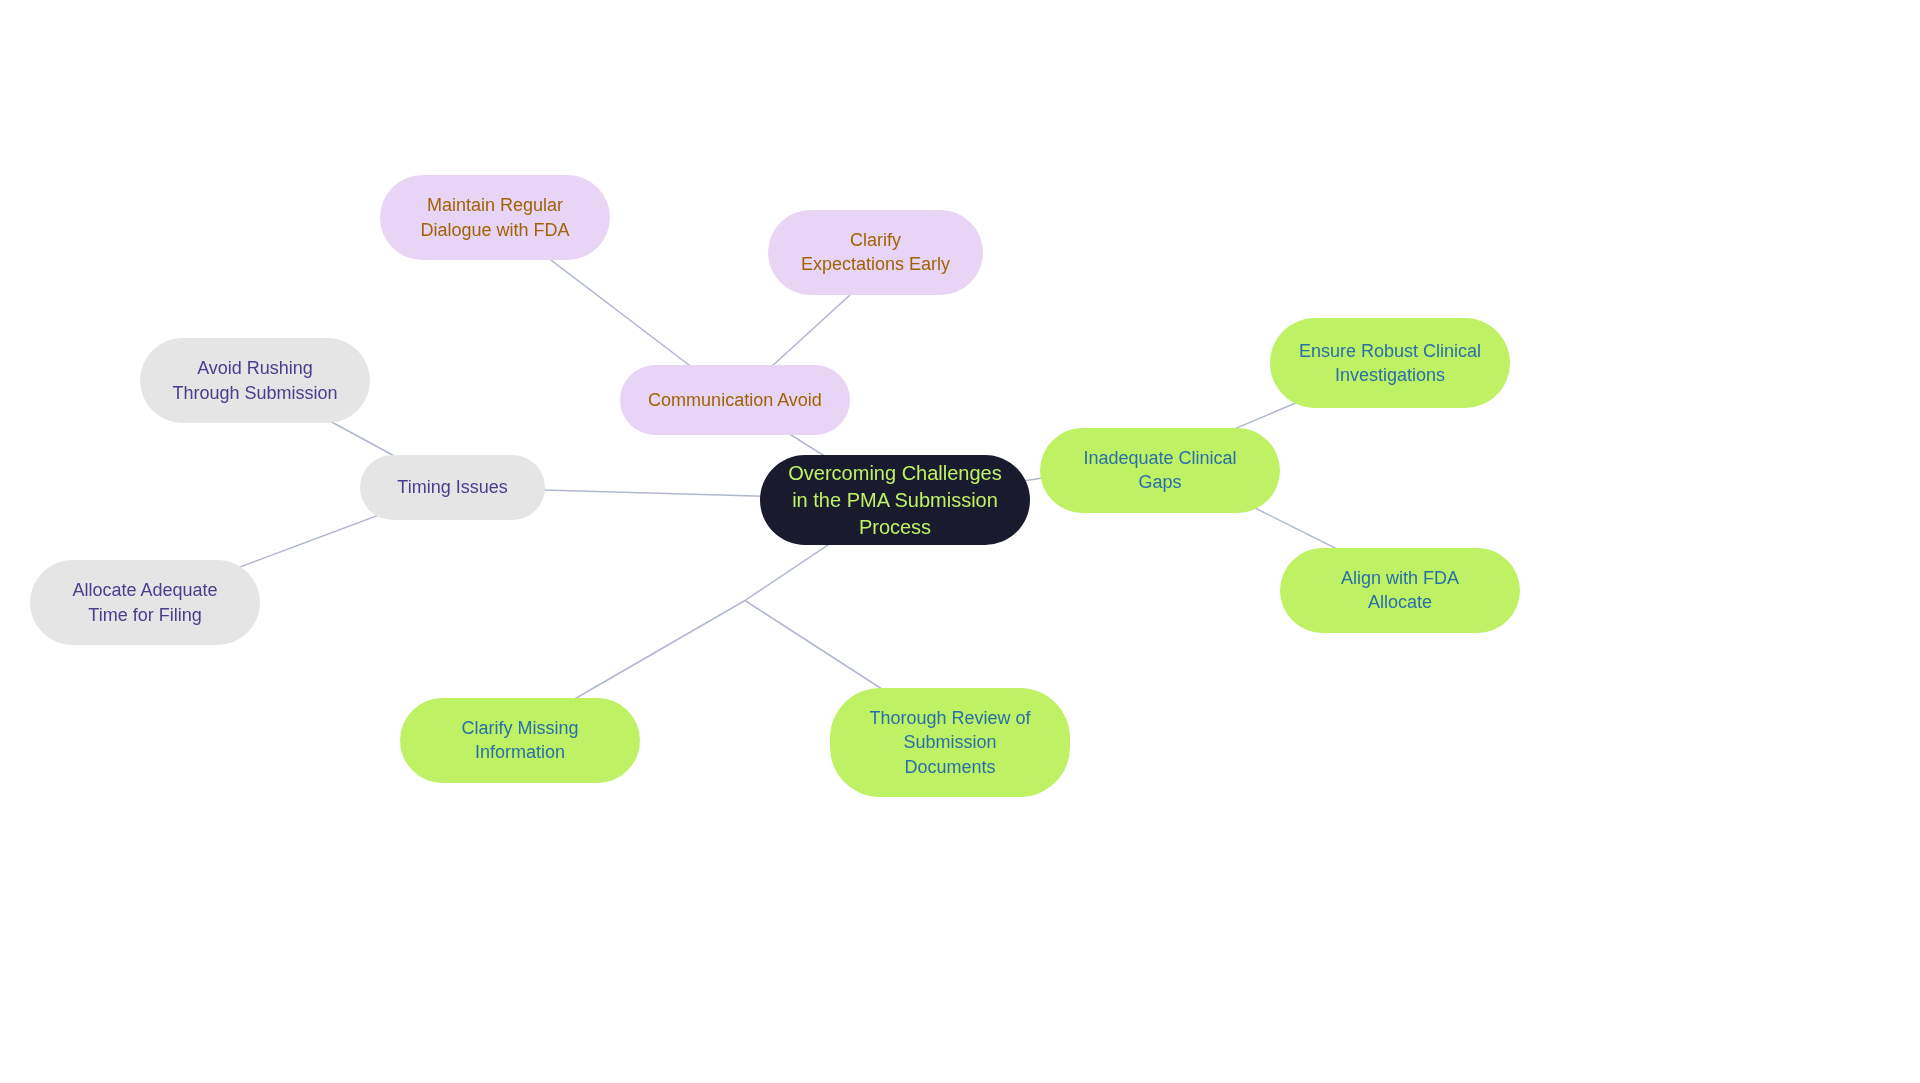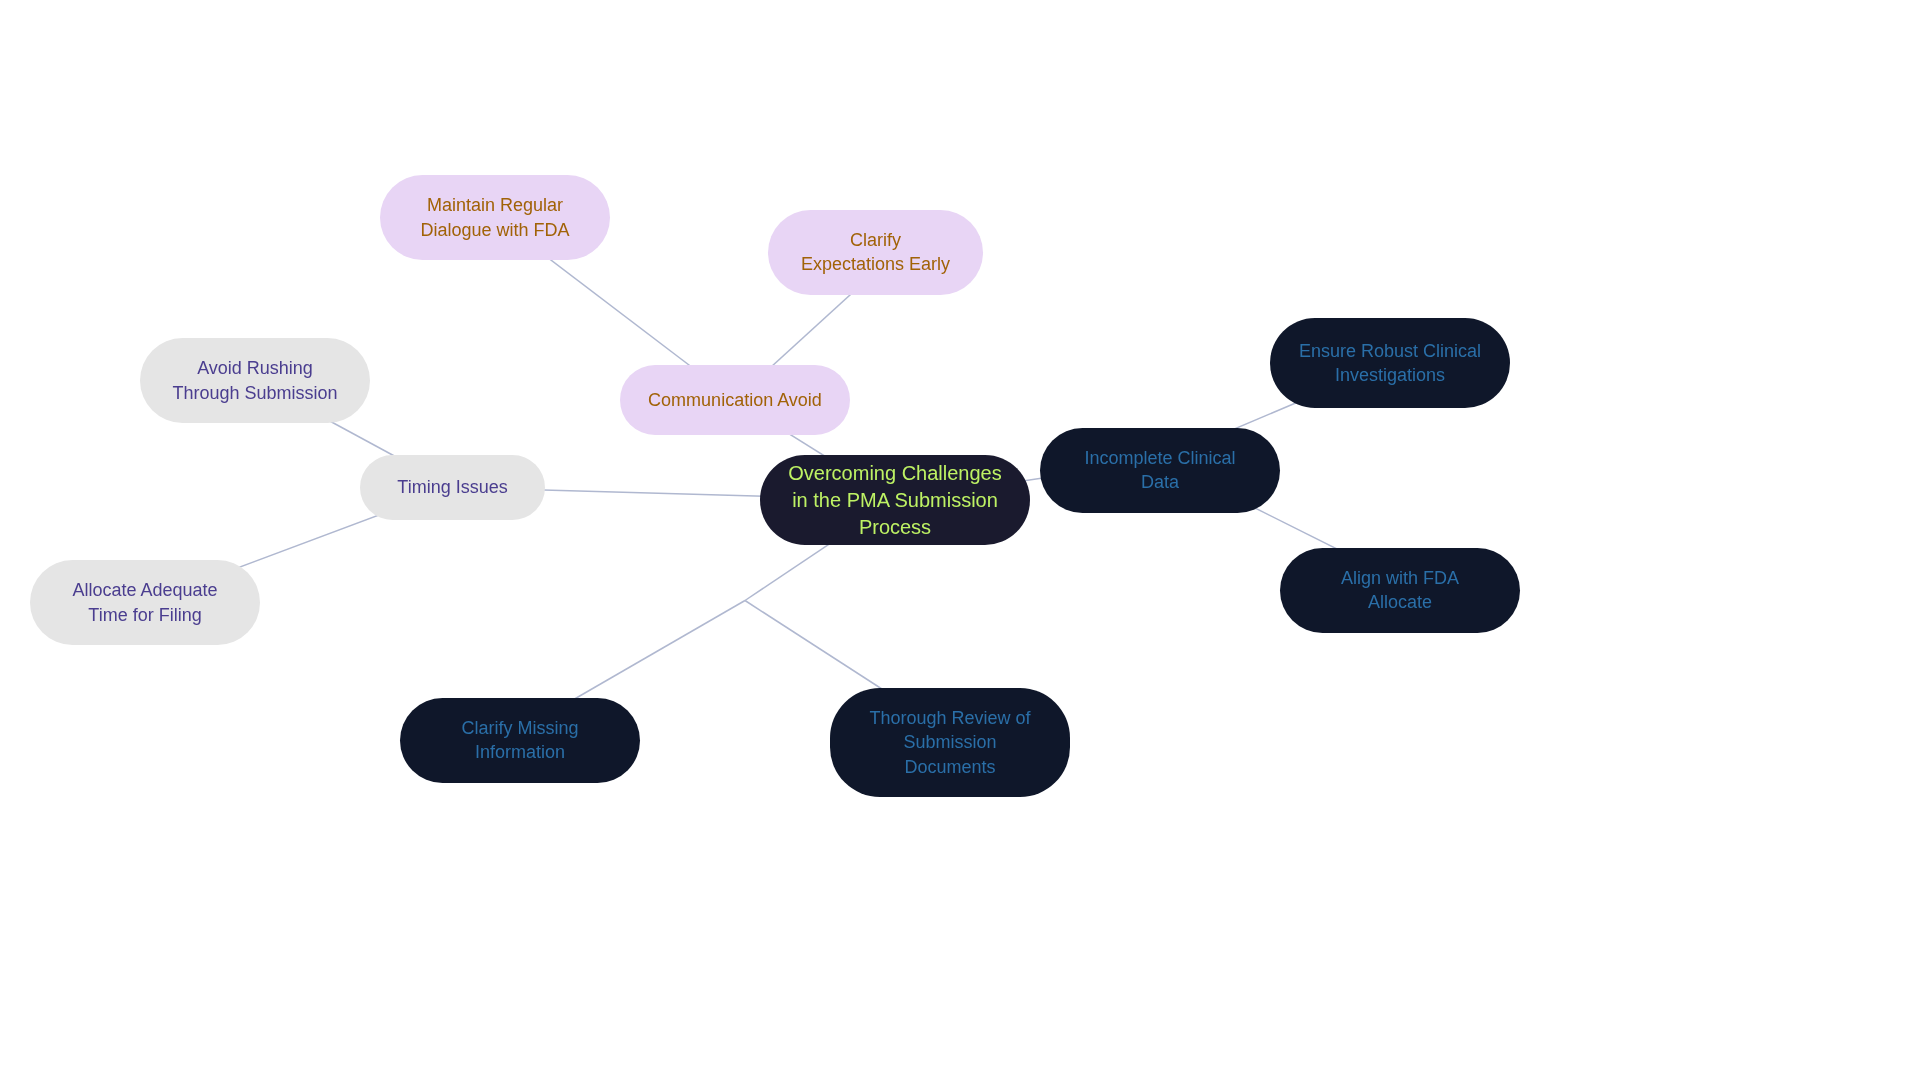--- a/index.html
+++ b/index.html
@@ -48,21 +48,21 @@
       background: #e8d5f5;
       color: #a16207;
       border: none;
     }
     .node-lavender {
       background: #e5e5e5;
       color: #4a3d8f;
       border: none;
     }
     .node-blue {
-      background: #0f172a;
+      background: #bef264;
       color: #2a6fa8;
       border: none;
     }
   </style>
 </head>
 <body>
 
 <div id="mind-map-container">
   <svg id="connections">
       <line x1="895" y1="500" x2="735" y2="400" stroke="#b0b8d0" stroke-width="1.5"></line>
@@ -80,16 +80,16 @@
     </svg>
 <div class="node node-center" style="left: 760px; top: 455px; width: 270px; height: 90px;">Overcoming Challenges in the PMA Submission Process</div>
     <div class="node node-purple" style="left: 620px; top: 365px; width: 230px; min-height: 70px;">Communication Avoid</div>
     <div class="node node-purple" style="left: 380px; top: 175px; width: 230px; min-height: 85px;">Maintain Regular Dialogue with FDA</div>
     <div class="node node-purple" style="left: 768px; top: 210px; width: 215px; min-height: 65px;">Clarify Expectations Early</div>
     <div class="node node-lavender" style="left: 360px; top: 455px; width: 185px; min-height: 65px;">Timing Issues</div>
     <div class="node node-lavender" style="left: 140px; top: 338px; width: 230px; min-height: 85px;">Avoid Rushing Through Submission</div>
     <div class="node node-lavender" style="left: 30px; top: 560px; width: 230px; min-height: 85px;">Allocate Adequate Time for Filing</div>
     <div class="node node-blue" style="left: 400px; top: 698px; width: 240px; min-height: 65px;">Clarify Missing Information</div>
     <div class="node node-blue" style="left: 830px; top: 688px; width: 240px; min-height: 90px;">Thorough Review of Submission Documents</div>
-    <div class="node node-blue" style="left: 1040px; top: 428px; width: 240px; min-height: 65px;">Incomplete Clinical Data</div>
+    <div class="node node-blue" style="left: 1040px; top: 428px; width: 240px; min-height: 65px;">Inadequate Clinical Gaps</div>
     <div class="node node-blue" style="left: 1270px; top: 318px; width: 240px; min-height: 90px;">Ensure Robust Clinical Investigations</div>
     <div class="node node-blue" style="left: 1280px; top: 548px; width: 240px; min-height: 65px;">Align with FDA Allocate</div>
   </div>
 
 </body></html>

